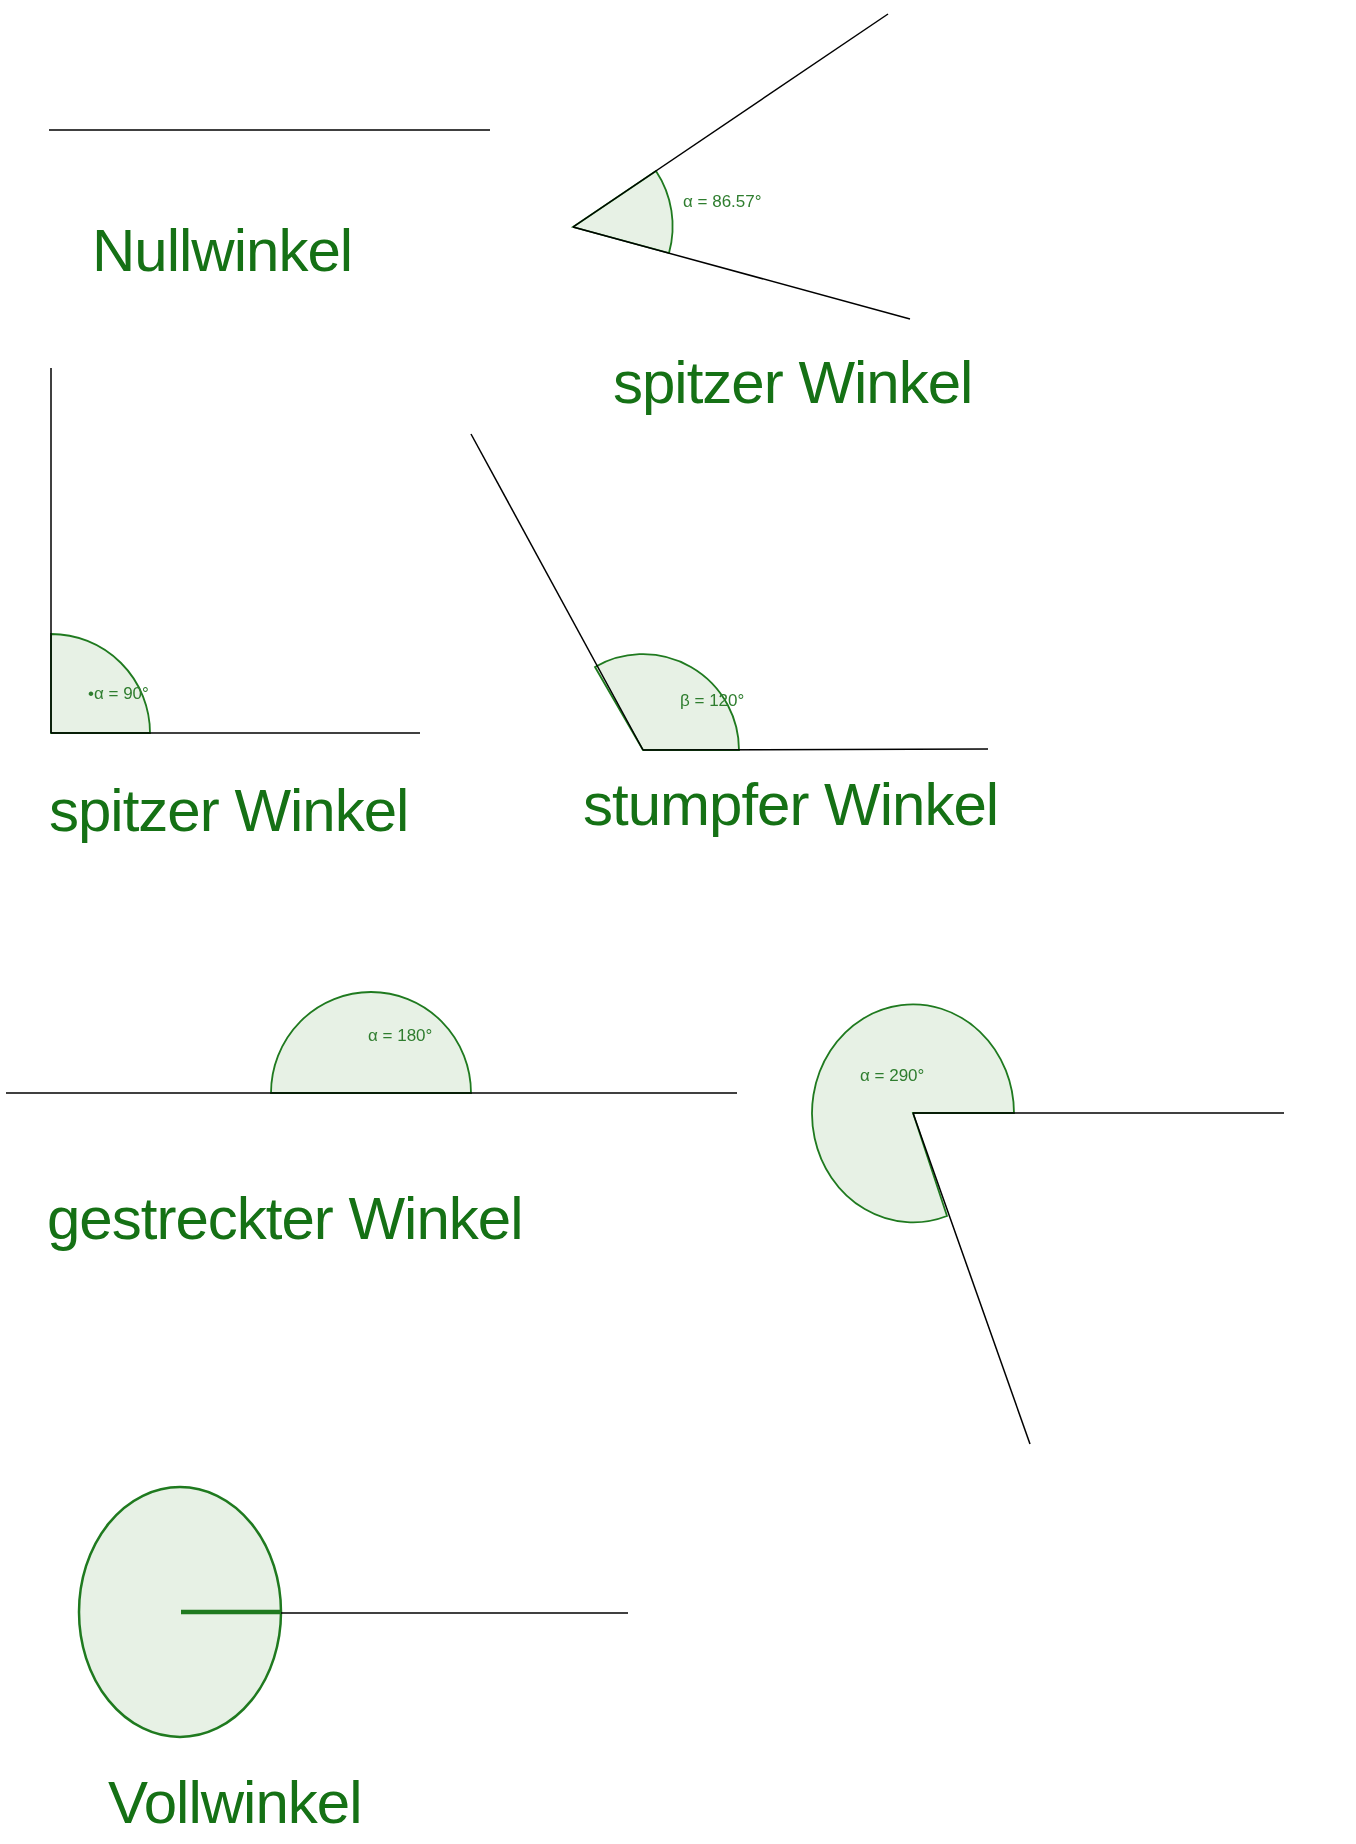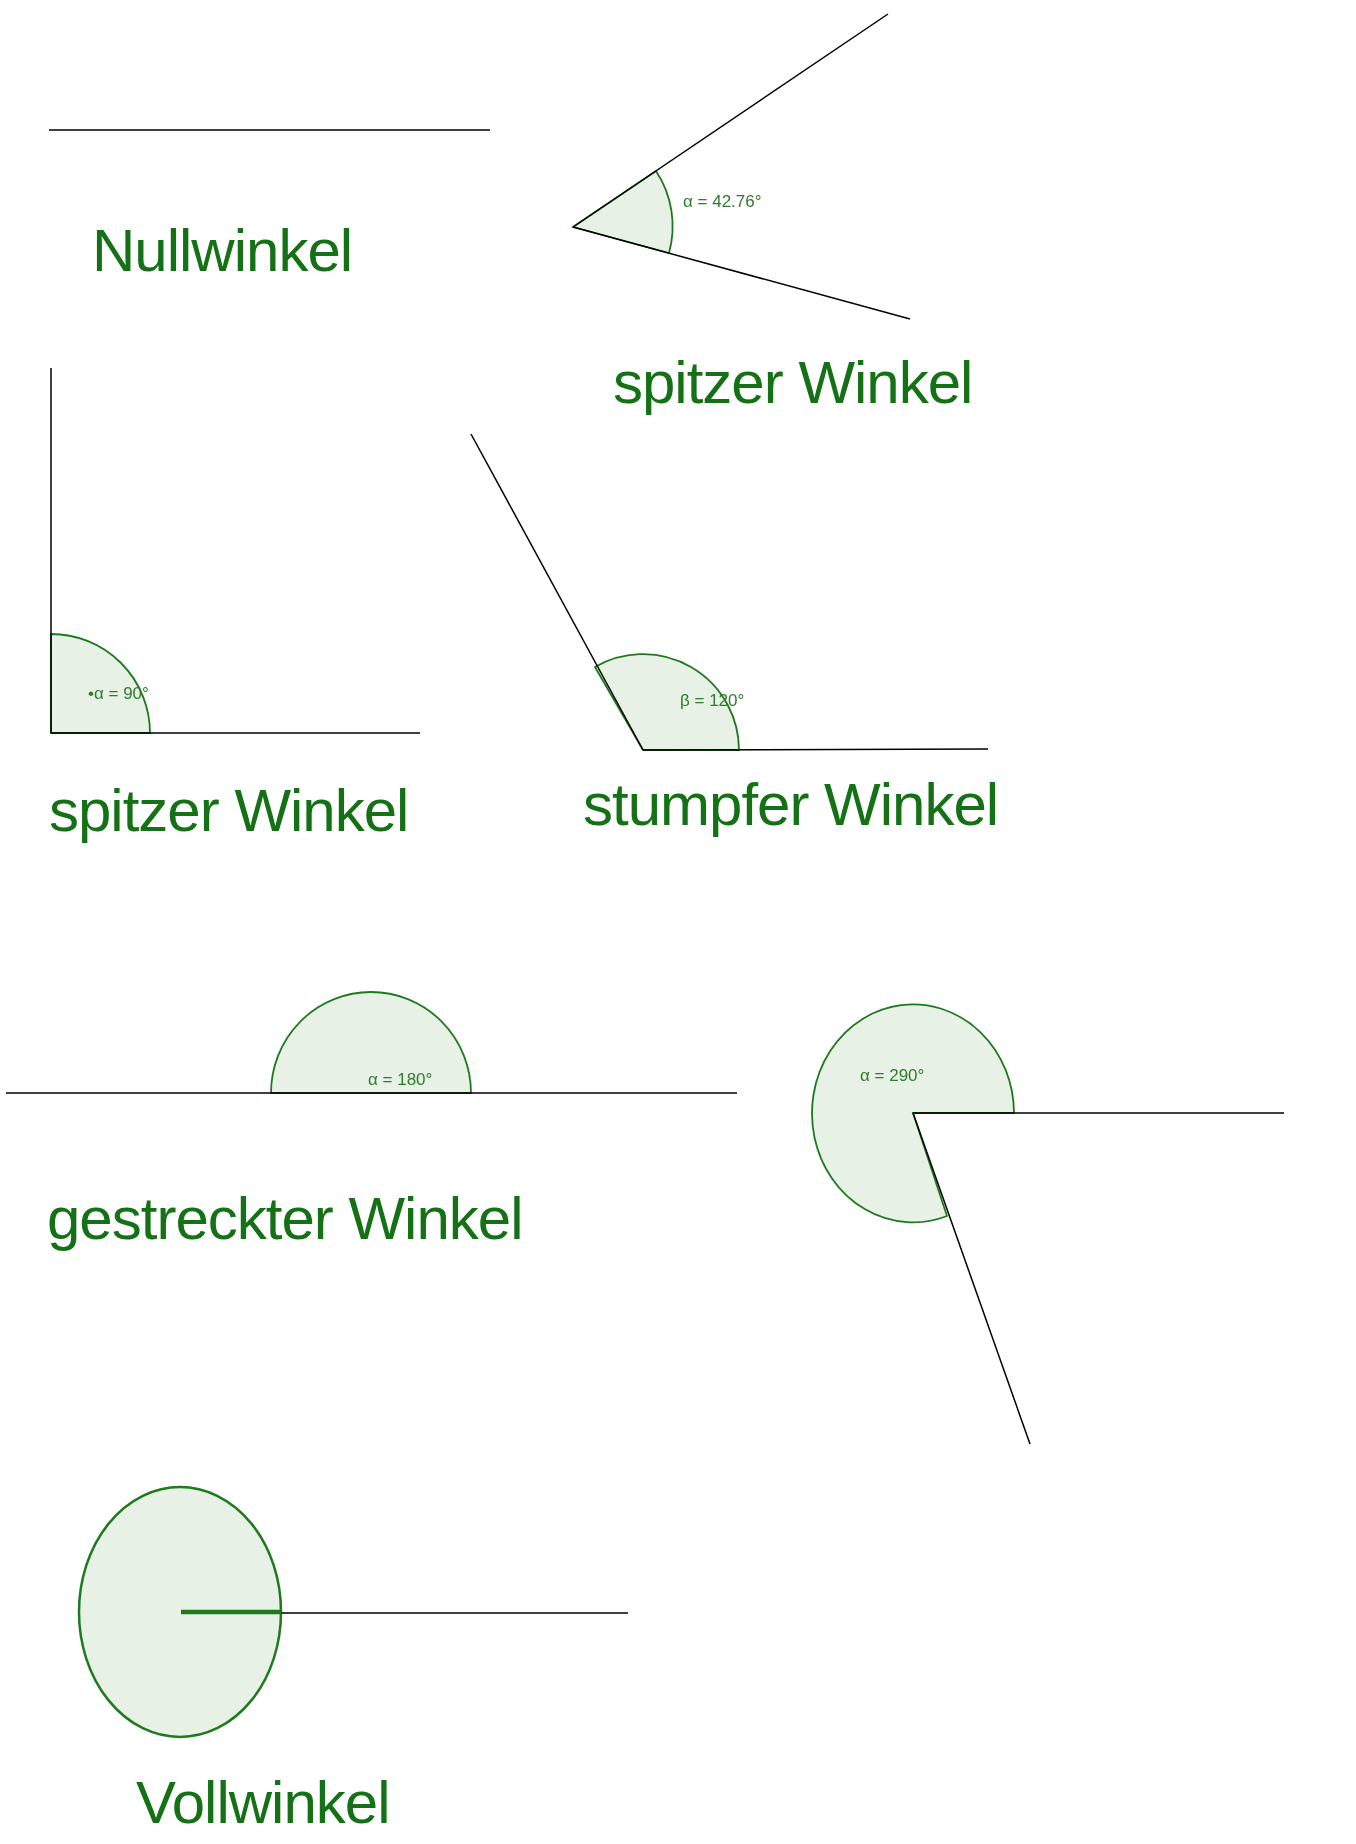--- a/index.html
+++ b/index.html
@@ -71,20 +71,20 @@
     <ellipse cx="180" cy="1612" rx="101" ry="125" fill="var(--sector-fill)" stroke="var(--shape-green)" stroke-width="2.5"></ellipse>
     <line class="blackline" x1="181" y1="1613" x2="628" y2="1613" stroke-width="2"></line>
     <line class="greenline" x1="181" y1="1612" x2="281" y2="1612" stroke-width="4.5"></line>
   </svg>
 
   <span class="fig-title" style="left:613px; top:353px;">spitzer Winkel</span>
   <span class="fig-title" style="left:92px;  top:221px;">Nullwinkel</span>
   <span class="fig-title" style="left:49px;  top:781px;">spitzer Winkel</span>
   <span class="fig-title" style="left:583px; top:775px;">stumpfer Winkel</span>
   <span class="fig-title" style="left:47px;  top:1189px;">gestreckter Winkel</span>
-  <span class="fig-title" style="left:108px; top:1773px;margin-left:28px;">Vollwinkel</span>
+  <span class="fig-title" style="left:108px; top:1773px;">Vollwinkel</span>
 
-  <span class="angle-label" style="left:683px; top:193px;">α = 42.76°</span>
+  <span class="angle-label" style="left:683px; top:193px;">α = 86.57°</span>
   <span class="angle-label" style="left:88px;  top:685px;">•α = 90°</span>
   <span class="angle-label" style="left:680px; top:692px;">β = 120°</span>
-  <span class="angle-label" style="left:368px; top:1027px;margin-top:44px;">α = 180°</span>
+  <span class="angle-label" style="left:368px; top:1027px;">α = 180°</span>
   <span class="angle-label" style="left:860px; top:1067px;">α = 290°</span>
 </div>
 
 </body></html>

